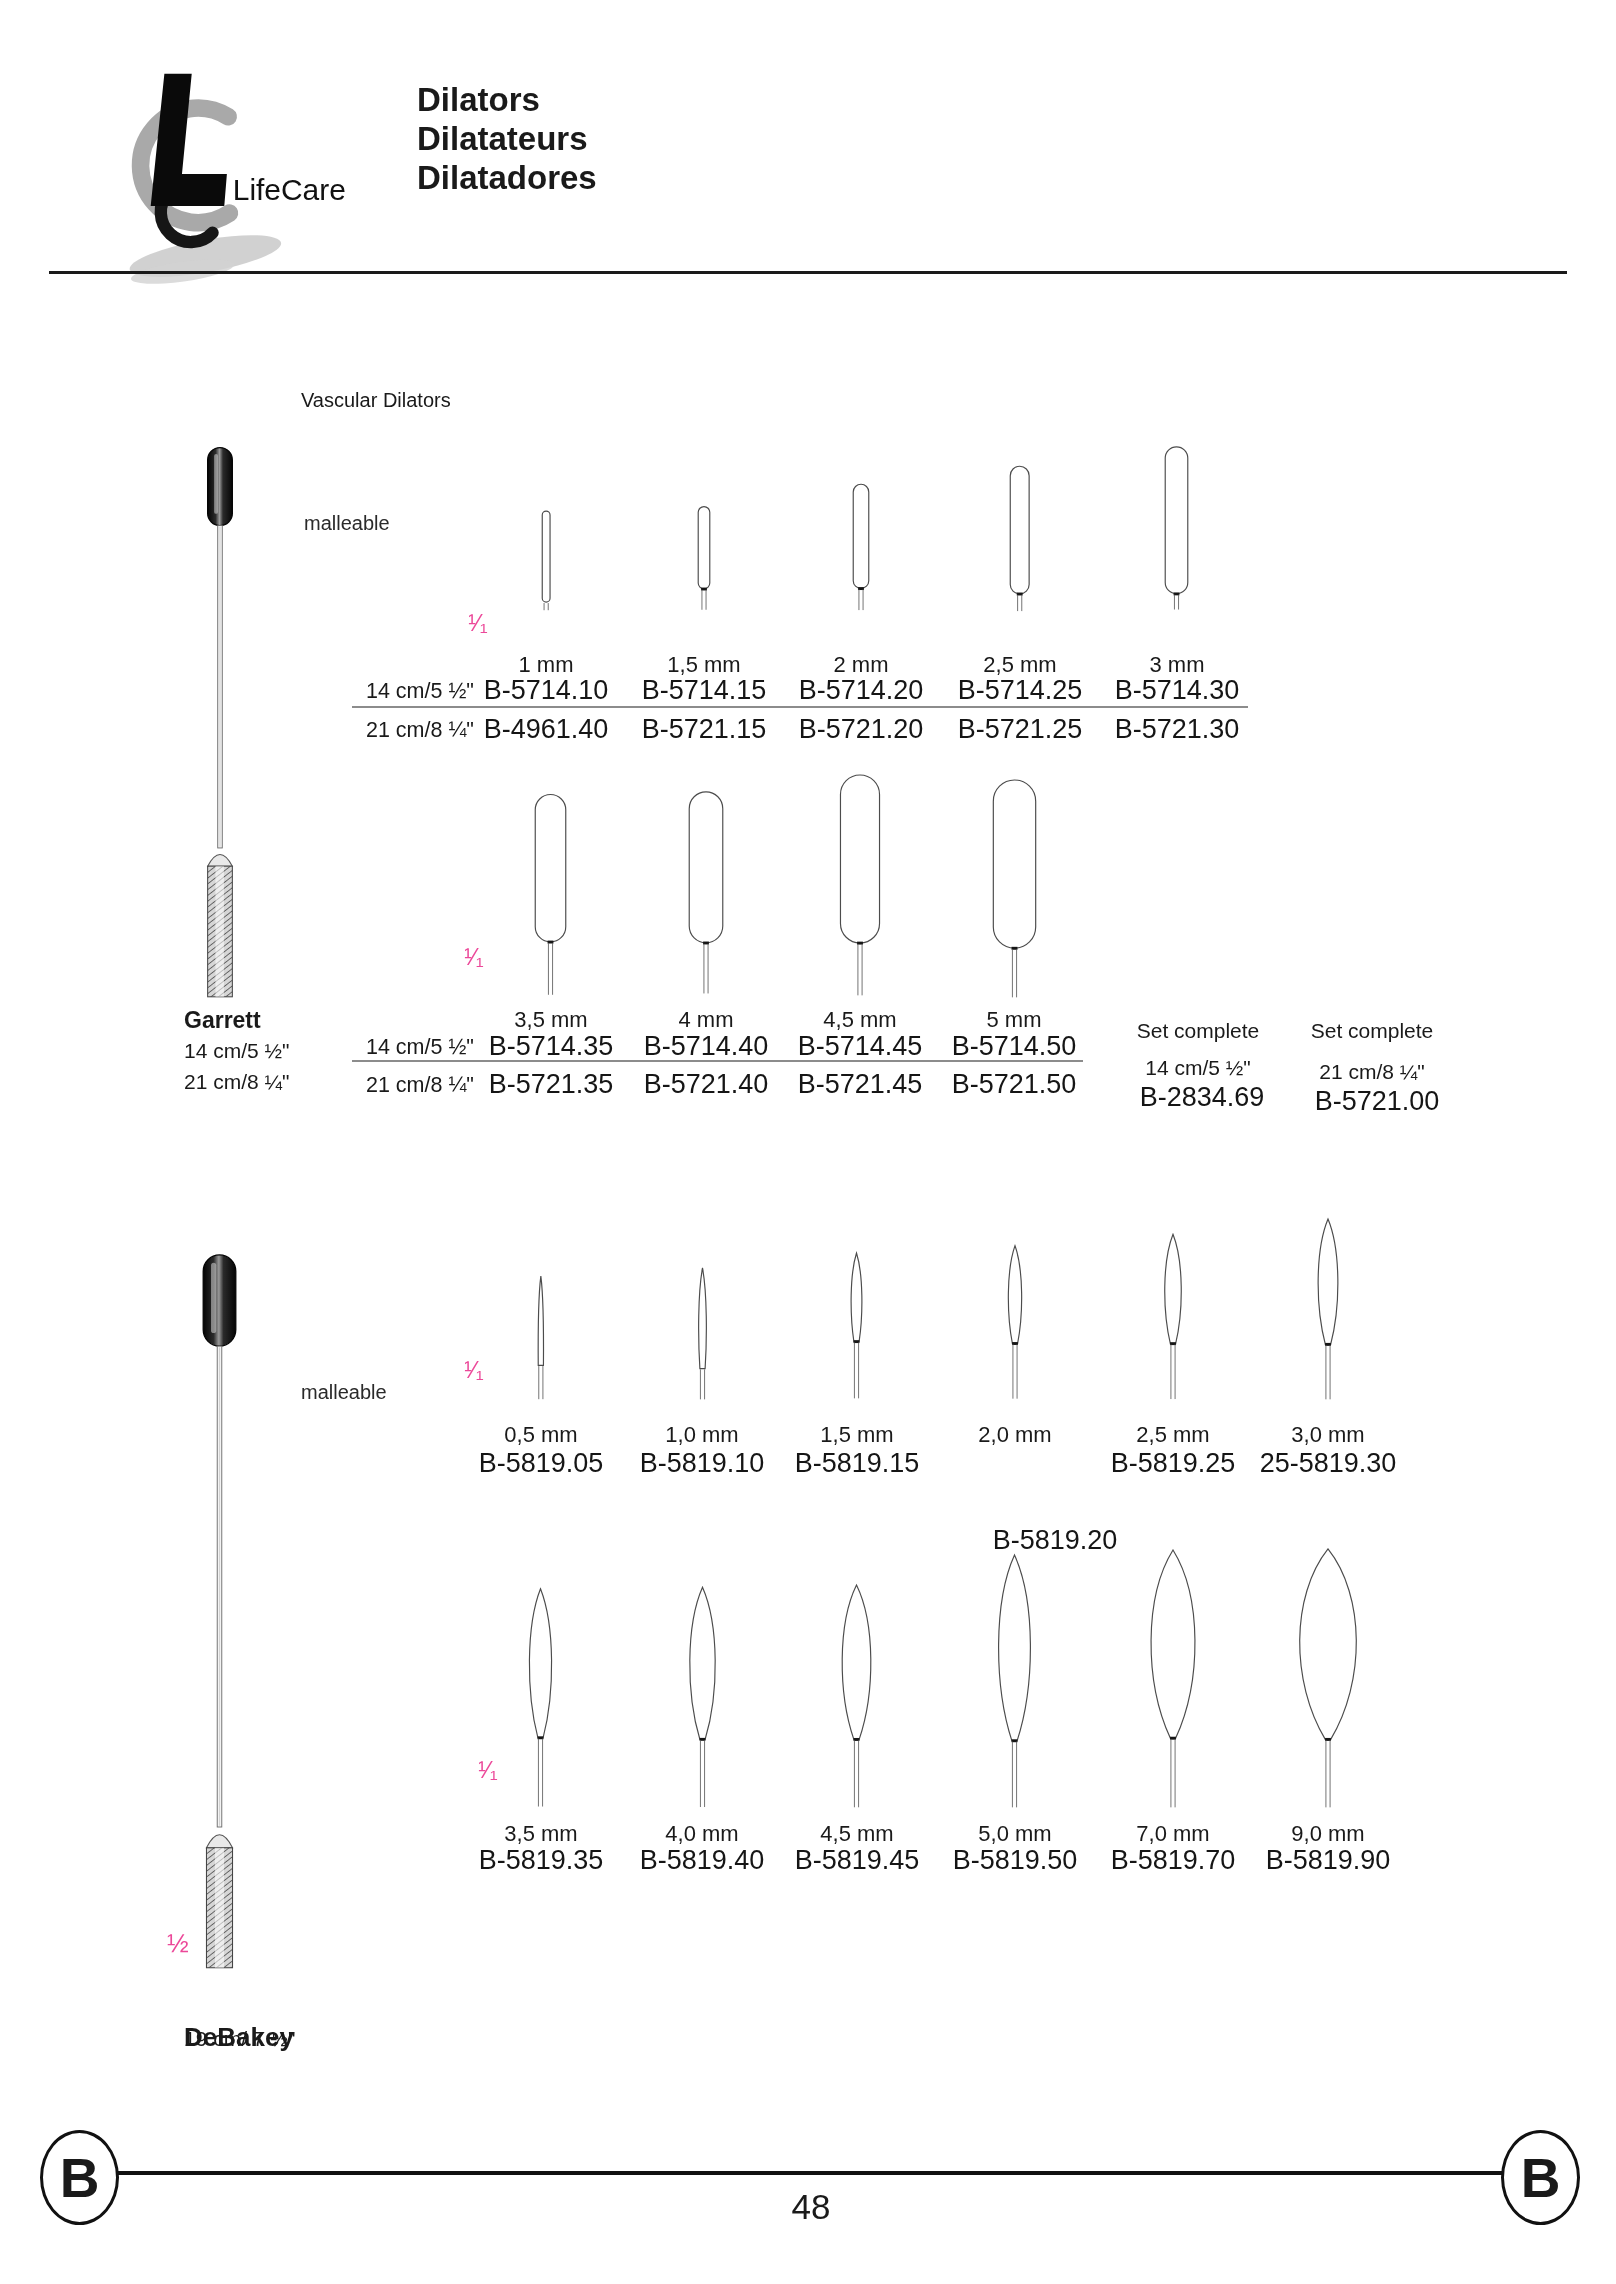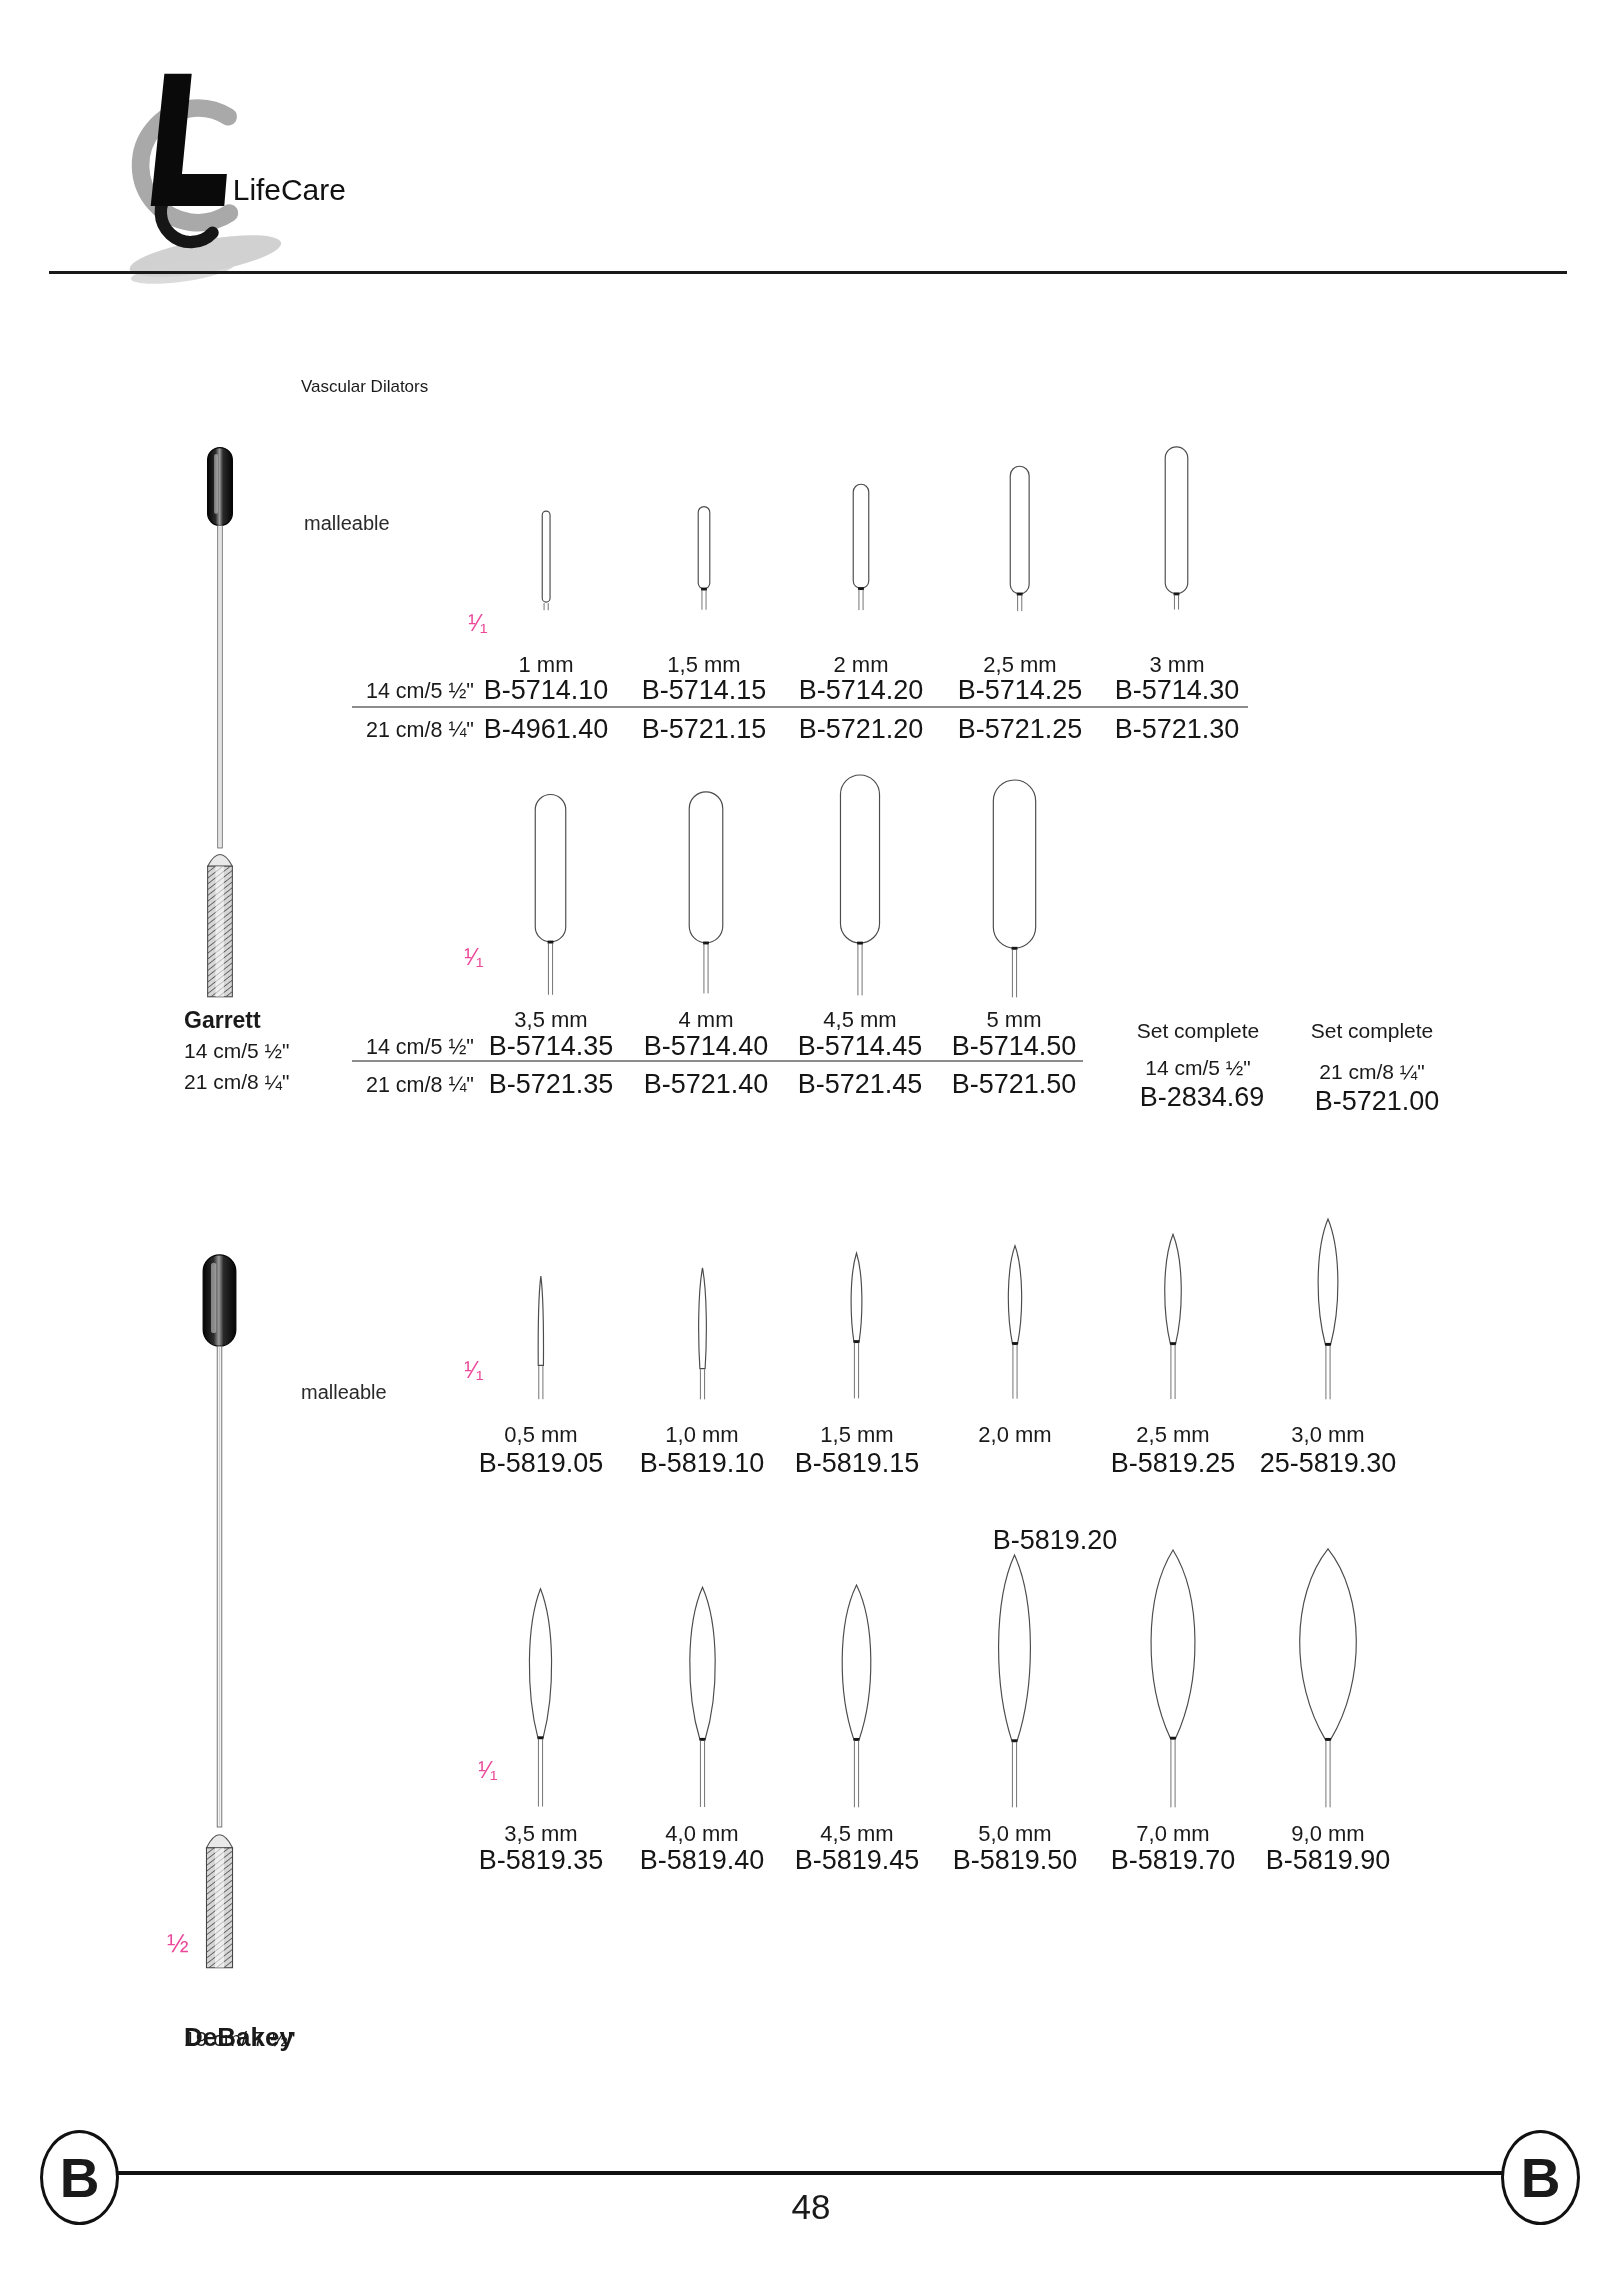--- a/index.html
+++ b/index.html
@@ -2,21 +2,21 @@
 <html style="font-size:10.4px"><head>
 <meta charset="utf-8">
 <style>
   html,body{margin:0;padding:0;background:#ffffff;}
   #page{position:relative;width:1616px;height:2284px;background:#fff;overflow:hidden;
         font-family:"Liberation Sans", sans-serif;color:#1a1a1a;}
   .abs{position:absolute;white-space:nowrap;}
   .ctr{transform:translateX(-50%);}
   .rgt{transform:translateX(-100%);}
   .title{font-size:33px;font-weight:bold;line-height:39px;}
-  .heading{font-size:17px;}
+  .heading{font-size:20px;margin-top:12px;}
   .note{font-size:20px;color:#2a2a2a;}
   .scale{font-size:23.5px;color:#ec4899;}
   .sz{font-size:22px;}
   .cat{font-size:27px;color:#151515;}
   .rowhdr{font-size:21.5px;}
   .setttl{font-size:21px;}
   .name{font-size:23px;font-weight:bold;}
   .name2{font-size:26px;font-weight:bold;}
   .len{font-size:21px;}
   .rule{position:absolute;background:#8c8c8c;height:2px;}
@@ -34,20 +34,25 @@
 
   <svg style="left:124px;top:62px;" width="280" height="228" viewBox="0 0 430 350">
     <ellipse cx="125" cy="298" rx="118" ry="25" fill="#c6c6c6" opacity="0.8" transform="rotate(-10 125 298)"></ellipse>
     <ellipse cx="90" cy="322" rx="80" ry="15" fill="#d2d2d2" opacity="0.8" transform="rotate(-8 90 322)"></ellipse>
     <path d="M160,84 A88,88 0 1 0 162,232" stroke="#a9a9a9" stroke-width="27" fill="none" stroke-linecap="round"></path>
     <path d="M133,196 A46,46 0 1 0 136,262" stroke="#161616" stroke-width="19" fill="none" stroke-linecap="round"></path>
     <path d="M62,18 L104,18 L89,172 L158,172 L154,221 L41,221 Z" fill="#0a0a0a"></path>
     <text x="167" y="212" font-family="Liberation Sans, sans-serif" font-size="46" fill="#111">LifeCare</text>
   </svg>
 
+  <div class="abs title" style="left:417px;top:80px;">
+    <div>Dilators</div>
+    <div>Dilatateurs</div>
+    <div>Dilatadores</div>
+  </div>
   <div class="toprule" style="left:49px;top:271px;width:1518px;"></div>
 
   <div class="abs heading" style="left:301px;top:377px;">Vascular Dilators</div>
 
   <svg style="left:194px;top:443px;" width="52" height="559" viewBox="0 0 80 858">
     <defs>
       <linearGradient id="og" x1="0" y1="0" x2="1" y2="0">
         <stop offset="0" stop-color="#050505"></stop>
           <stop offset="0.32" stop-color="#2b2b2b"></stop>
         <stop offset="0.48" stop-color="#9a9a9a"></stop>

